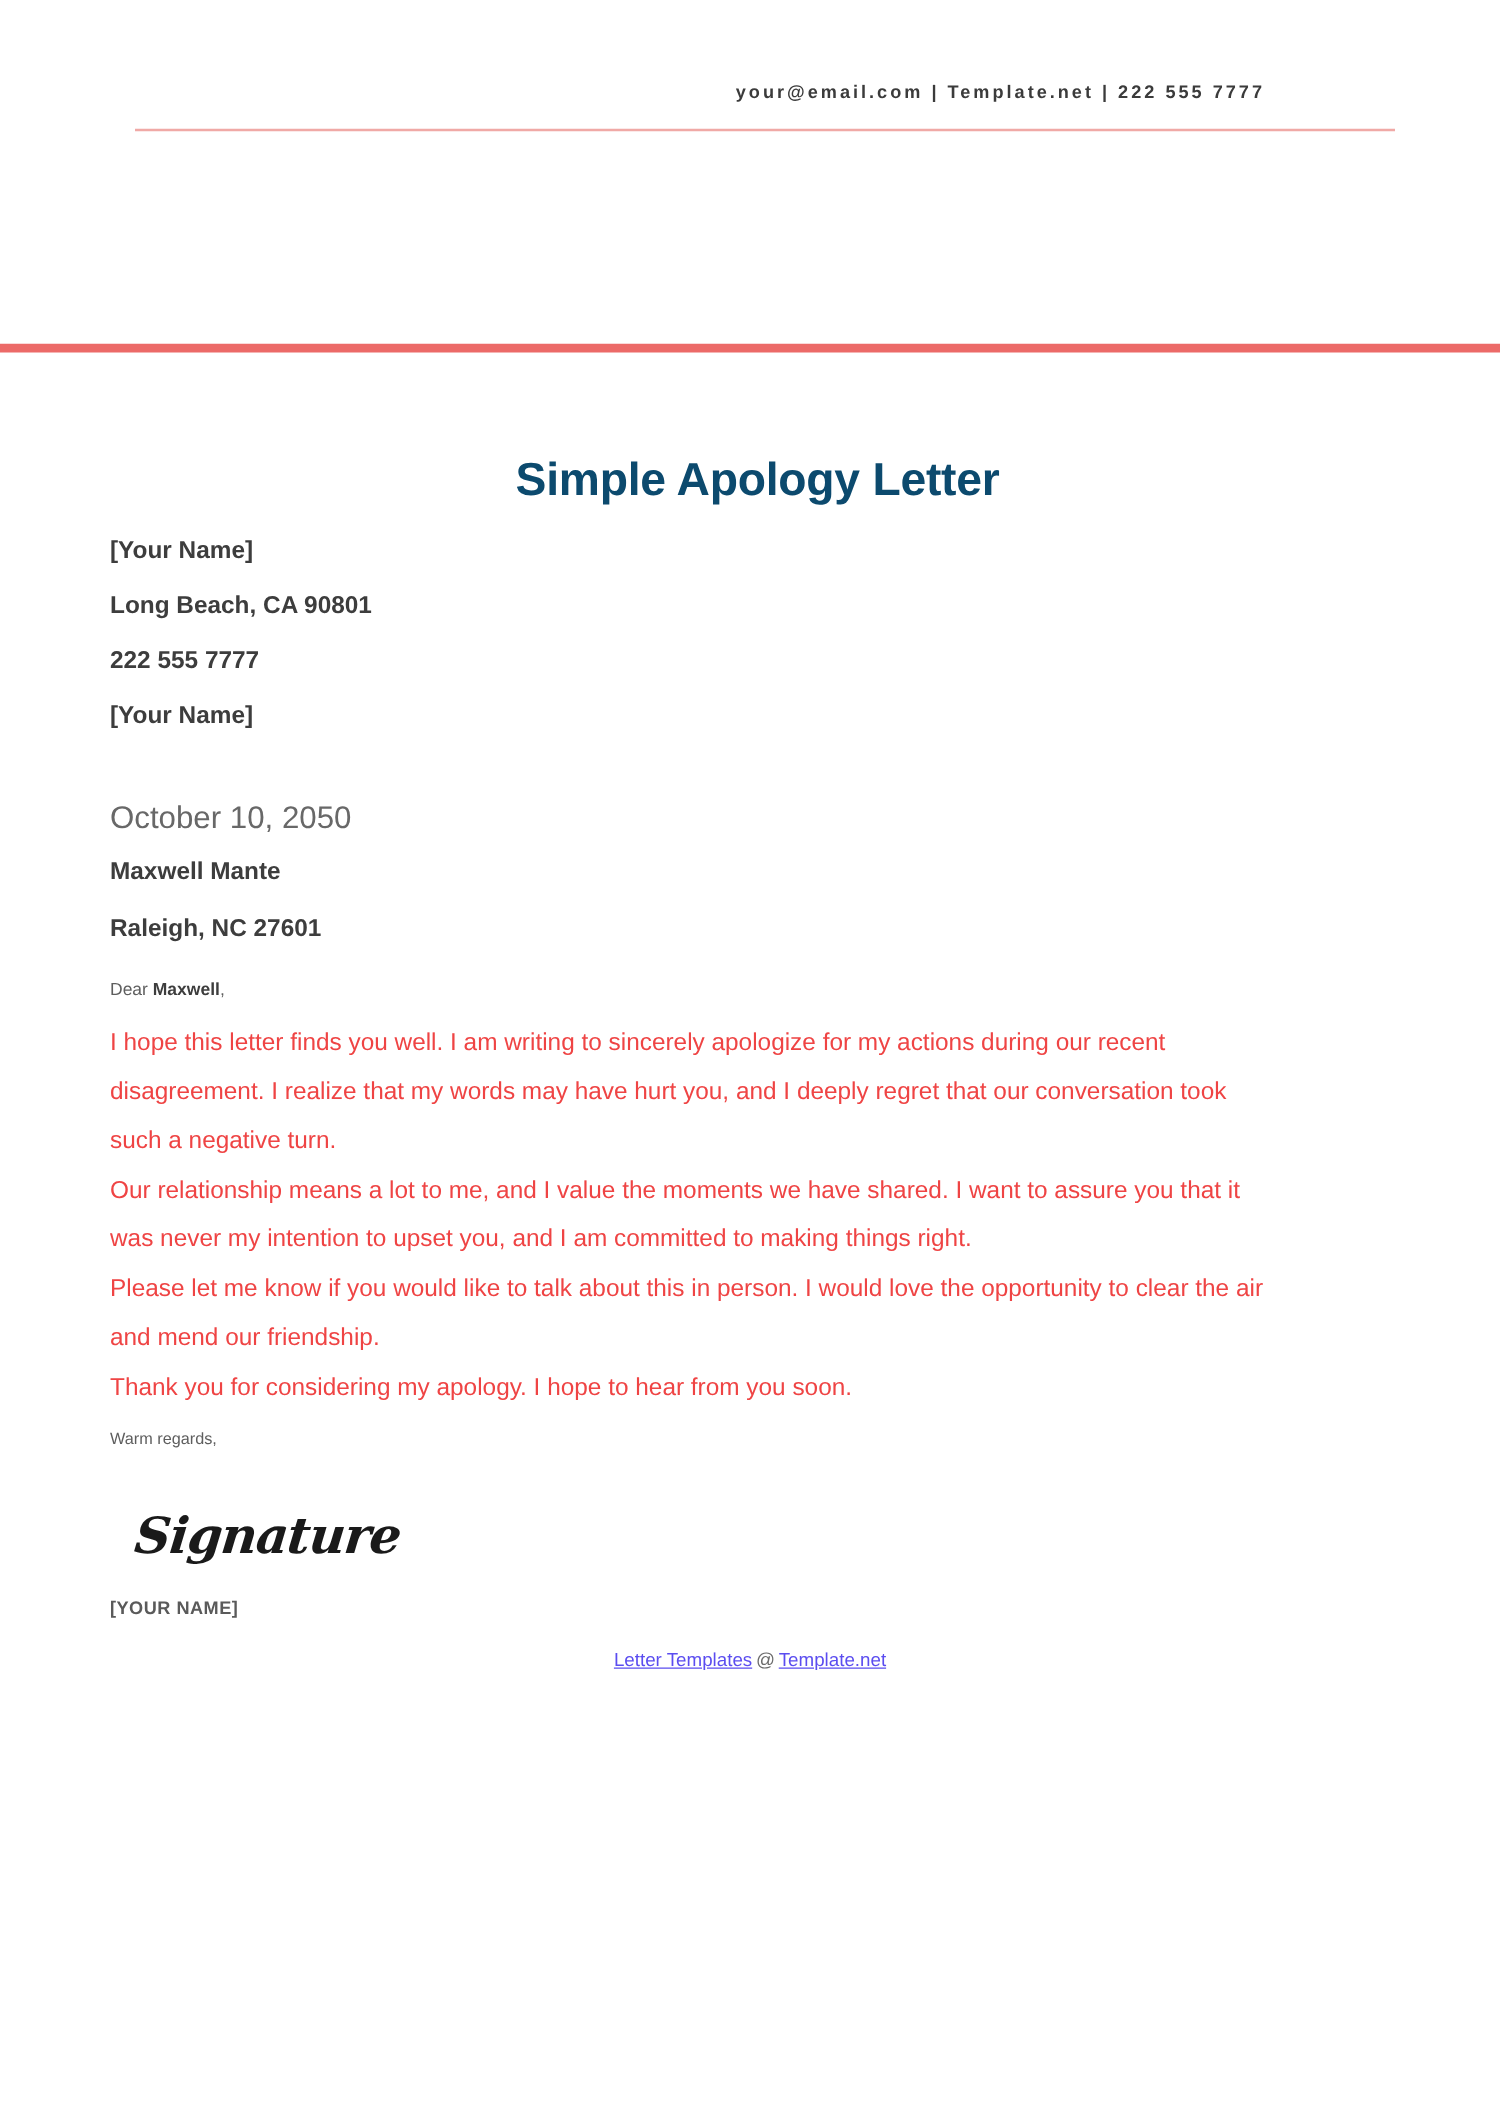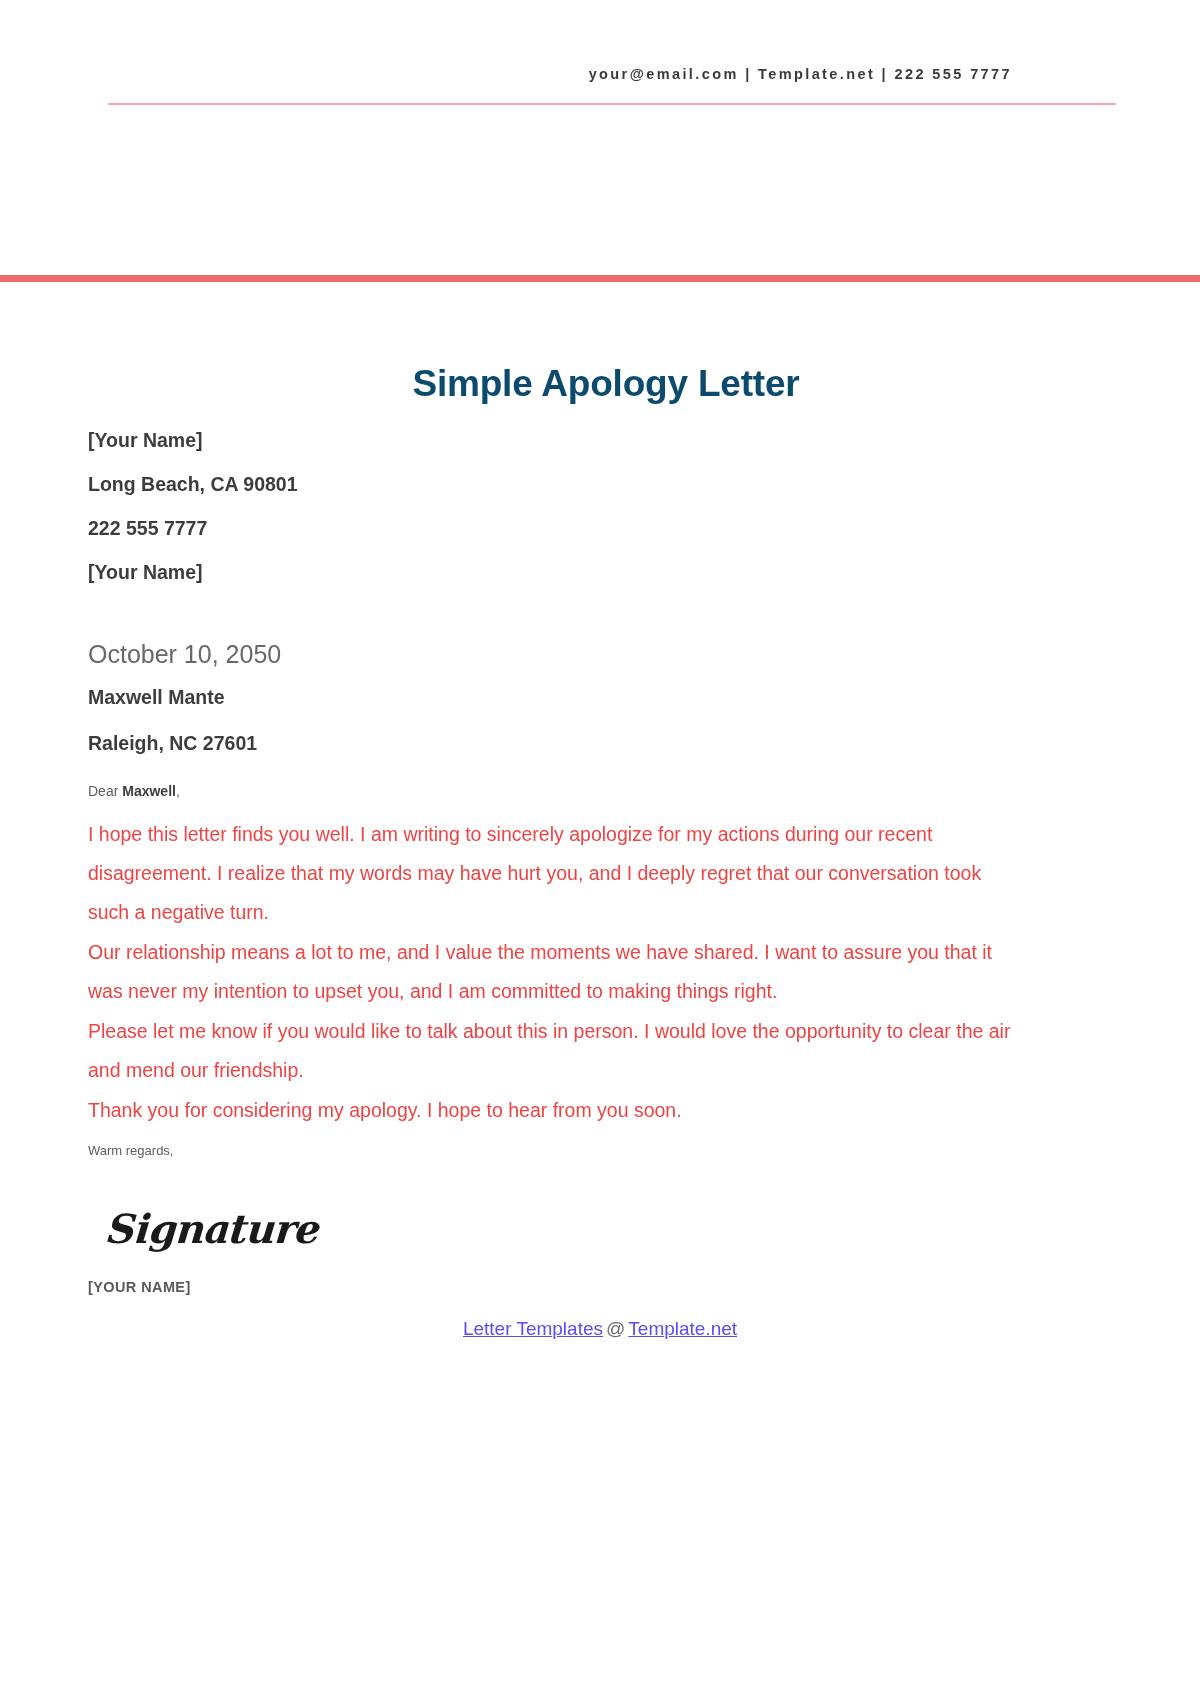--- a/index.html
+++ b/index.html
@@ -168,21 +168,21 @@
     line-height: 18px;
     font-weight: 700;
     color: #5a5a5a;
     letter-spacing: 0.4px;
   }
 
   
   .footer {
     margin-top: 20px;
     text-align: center;
-    font-size: 19px;
+    font-size: 15px;
     line-height: 26px;
     color: #6b6b6b;
   }
   .footer a {
     color: #5b4df0;
     text-decoration: underline;
   }
   .footer .at {
     color: #6b6b6b;
     text-decoration: none;

